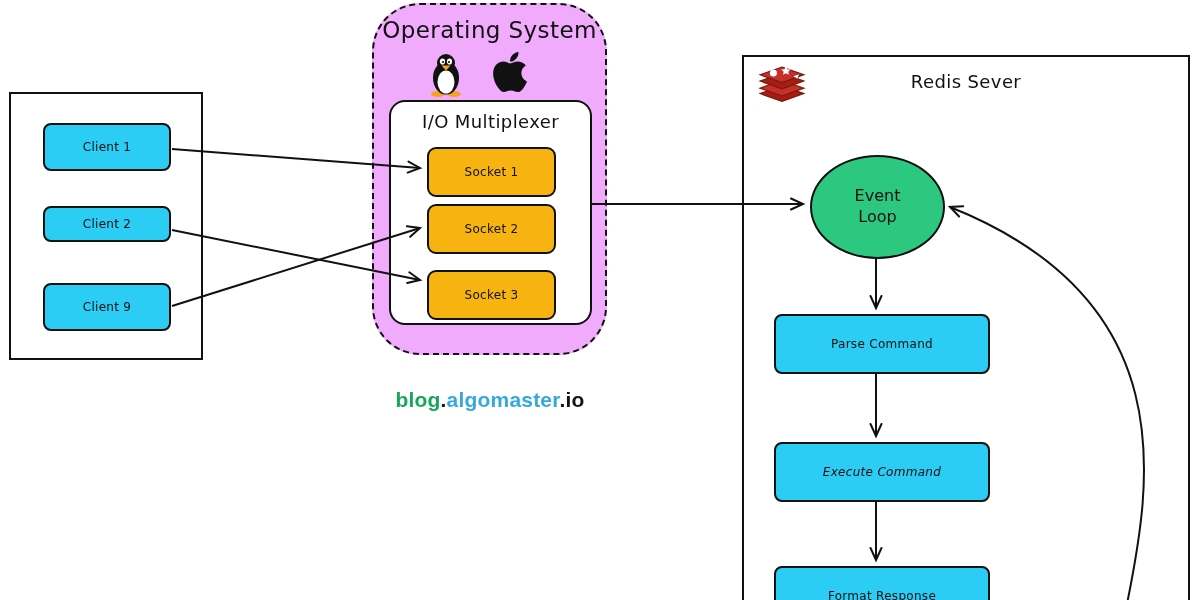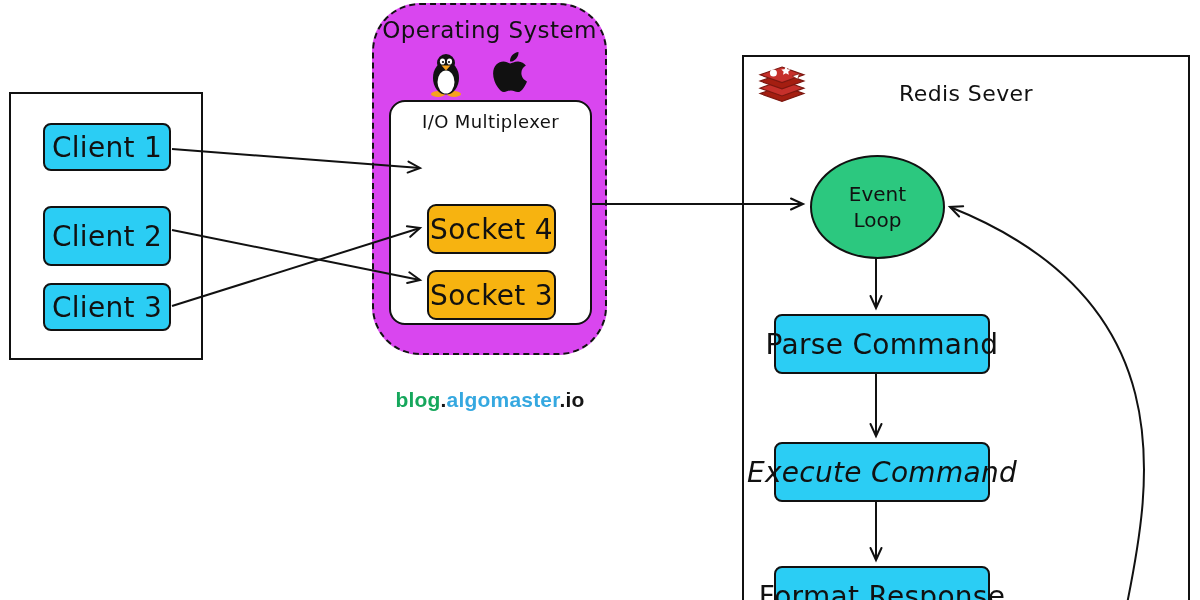--- a/index.html
+++ b/index.html
@@ -7,67 +7,67 @@
     position:relative;width:1200px;height:600px;background:#fff;overflow:hidden;
     font-family:"DejaVu Sans", sans-serif;color:#111;
   }
   .abs{position:absolute;}
   .box{
     position:absolute;border:2px solid #111;background:#fff;box-sizing:border-box;
   }
   .node{
     position:absolute;border:2px solid #111;box-sizing:border-box;
     display:flex;align-items:center;justify-content:center;
-    font-size:28px;font-weight:500;letter-spacing:.3px;white-space:nowrap;
+    font-size:12px;font-weight:500;letter-spacing:.3px;white-space:nowrap;
   }
   .client-node{background:var(--client_fill,#2bcdf4);border-radius:8px;}
   .socket-node{background:var(--socket_fill,#f7b310);border-radius:9px;border-width:2.5px;}
   .step-node{background:var(--step_fill,#2bcdf4);border-radius:8px;}
   .panel-title{
     position:absolute;left:0;right:0;text-align:center;
     font-weight:500;letter-spacing:.4px;white-space:nowrap;
   }
   #os-container{
     position:absolute;left:372px;top:3px;width:235px;height:352px;
-    border:2.5px dashed #111;border-radius:48px;box-sizing:border-box;background:#d946ef;
+    border:2.5px dashed #111;border-radius:48px;box-sizing:border-box;background:#f0abfc;
   }
   #mux-box{
     position:absolute;left:15px;top:95px;width:203px;height:225px;
     border:2px solid #111;border-radius:16px;box-sizing:border-box;background:#fff;padding-left:32px;
   }
   #event-loop{
     position:absolute;left:66px;top:98px;width:135px;height:104px;
     background:var(--event_loop_fill,#2cc87f);border:2px solid #111;border-radius:50%;
     box-sizing:border-box;display:flex;flex-direction:column;align-items:center;justify-content:center;
-    font-size:20px;font-weight:500;line-height:1.3;
+    font-size:16px;font-weight:500;line-height:1.3;
   }
   #watermark{
     position:absolute;left:350px;top:388px;width:280px;text-align:center;
     font-family:"Liberation Sans", sans-serif;font-weight:700;font-size:21px;letter-spacing:.2px;
   }
   #watermark .wm-blog{color:var(--watermark_green,#16a75c);margin-top:34px;}
   #watermark .wm-site{color:var(--watermark_blue,#35a8e0);margin-top:13px;}
   #watermark .wm-dark{color:#151515;}
   #arrows{position:absolute;left:0;top:0;width:1200px;height:600px;pointer-events:none;}
 </style>
 </head>
 <body>
 
 <div id="canvas">
 
   <div class="box" style="left:9px;top:92px;width:194px;height:268px;"></div>
 
   <div class="node client-node" style="left:43px;top:123px;width:128px;height:48px;">
     <span>Client 1</span>
   </div>
-  <div class="node client-node" style="left:43px;top:206px;width:128px;height:60px;">
+  <div class="node client-node" style="left:43px;top:206px;width:128px;height:36px;">
     <span>Client 2</span>
   </div>
   <div class="node client-node" style="left:43px;top:283px;width:128px;height:48px;">
-    <span>Client 3</span>
+    <span>Client 9</span>
   </div>
 
   <div id="os-container">
     <div class="panel-title" style="top:12px;font-size:23px;">Operating System</div>
 
     <span class="abs" style="left:52px;top:48px;">
       <svg width="40" height="44" viewBox="0 0 40 44">
         <ellipse cx="12" cy="41" rx="7" ry="3" fill="#f6a21d"></ellipse>
         <ellipse cx="28" cy="41" rx="7" ry="3" fill="#f6a21d"></ellipse>
         <ellipse cx="20" cy="25" rx="13" ry="16.5" fill="#111"></ellipse>
@@ -83,36 +83,39 @@
 
     <span class="abs" style="left:118px;top:44px;">
       <svg width="36" height="46" viewBox="0 0 384 512">
         <path fill="#111" d="M318.7 268.7c-.2-36.7 16.4-64.4 50-84.8-18.8-26.9-47.2-41.7-84.7-44.6-35.5-2.8-74.3 20.7-88.5 20.7-15 0-49.4-19.7-76.4-19.7C63.3 141.2 4 184.8 4 273.5q0 39.3 14.4 81.2c12.8 36.7 59 126.7 107.2 125.2 25.2-.6 43-17.9 75.8-17.9 31.8 0 48.3 17.9 76.4 17.9 48.6-.7 90.4-82.5 102.6-119.3-65.2-30.7-61.7-90-61.7-91.9zm-56.6-164.2c27.3-32.4 24.8-61.9 24-72.5-24.1 1.4-52 16.4-67.9 34.9-17.5 19.8-27.8 44.3-25.6 71.9 26.1 2 49.9-11.4 69.5-34.3z"></path>
       </svg>
     </span>
 
     <div id="mux-box">
       <div class="panel-title" style="top:9px;font-size:18px;">I/O Multiplexer</div>
 
+      <div class="node socket-node" style="left:36px;top:45px;width:129px;height:50px;">
+        <span>Socket 1</span>
+      </div>
       <div class="node socket-node" style="left:36px;top:102px;width:129px;height:50px;">
-        <span>Socket 4</span>
+        <span>Socket 2</span>
       </div>
       <div class="node socket-node" style="left:36px;top:168px;width:129px;height:50px;">
         <span>Socket 3</span>
       </div>
     </div>
   </div>
 
   <div id="watermark">
     <span class="wm-blog">blog</span><span class="wm-dark">.</span><span class="wm-site">algomaster</span><span class="wm-dark">.io</span>
   </div>
 
   <div class="box" style="left:742px;top:55px;width:448px;height:560px;">
 
-    <div class="panel-title" style="top:24px;font-size:22px;">Redis Sever</div>
+    <div class="panel-title" style="top:14px;font-size:18px;">Redis Sever</div>
 
     <span class="abs" style="left:13px;top:4px;">
       <svg width="50" height="48" viewBox="0 0 64 58">
         <polygon points="32,30 60,40 32,50 4,40" fill="#a41e11" stroke="#7c1710" stroke-width="1.5"></polygon>
         <polygon points="32,23 60,33 32,43 4,33" fill="#c6302b" stroke="#7c1710" stroke-width="1.5"></polygon>
         <polygon points="32,14 60,24 32,34 4,24" fill="#a41e11" stroke="#7c1710" stroke-width="1.5"></polygon>
         <polygon points="32,6 60,16 32,26 4,16" fill="#c6302b" stroke="#7c1710" stroke-width="1.5"></polygon>
         <circle cx="21" cy="13.5" r="4.5" fill="#fff"></circle>
         <path d="M37 5 l1.9 3.7 4.1 .4 -3.1 2.8 .9 4 -3.8-2.1 -3.7 2.1 .8-4 -3-2.8 4.1-.4 Z" fill="#fff"></path>
         <polygon points="45,17.5 54.5,14.5 52,21.5" fill="#fff" stroke="#7c1710" stroke-width="1"></polygon>

